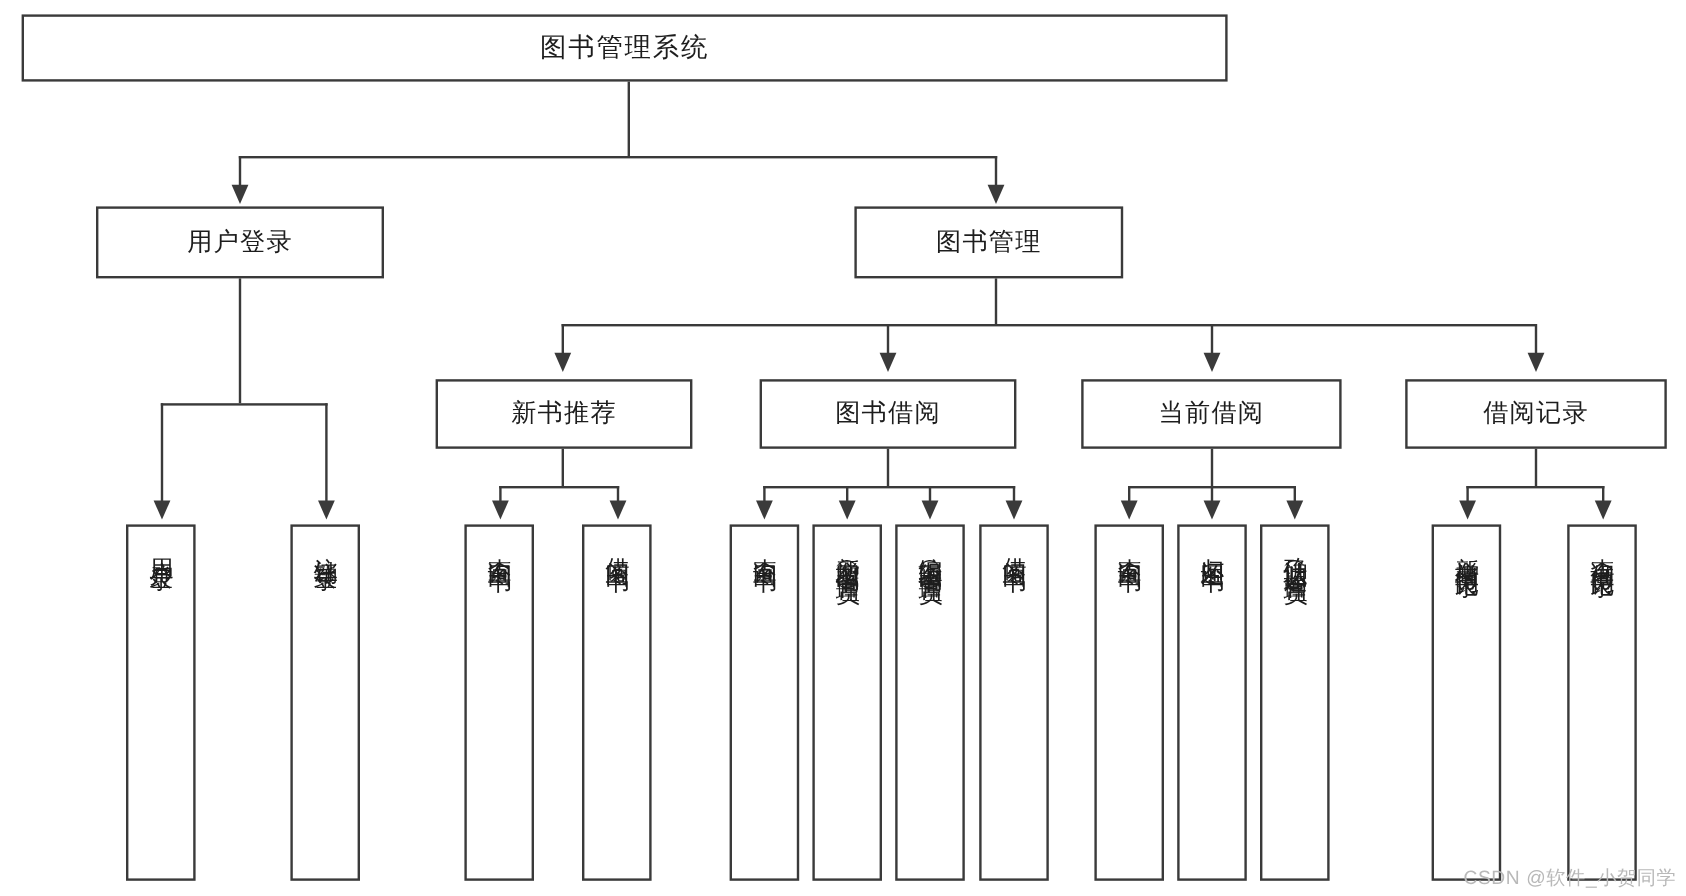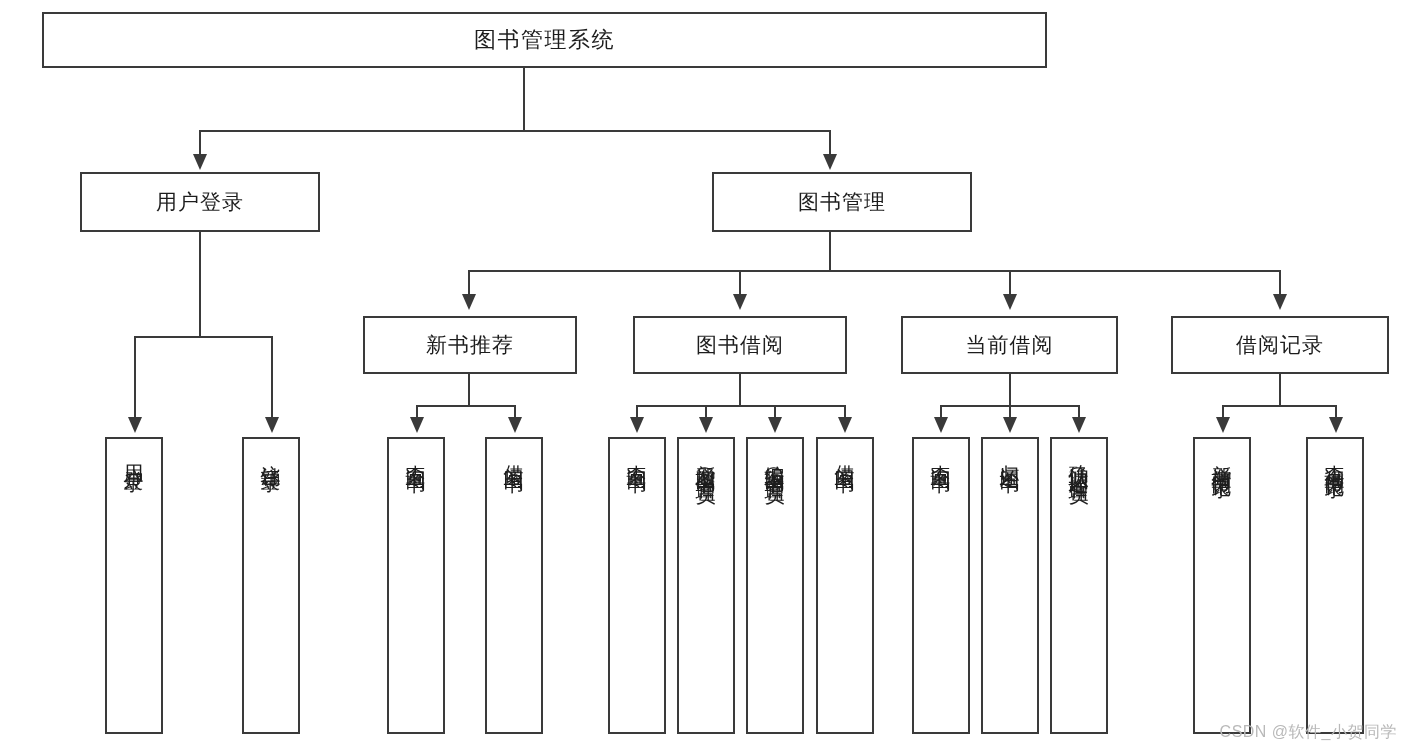--- a/index.html
+++ b/index.html
@@ -80,36 +80,36 @@
     letter-spacing: 0.5px;
     white-space: nowrap;
     pointer-events: none;
   }
 </style>
 </head>
 <body>
 
 <div id="canvas">
 
-  <div class="node root horiz" style="left:18px; top:12px; width:1005px; height:56px;margin-left:24px;">
+  <div class="node root horiz" style="left:18px; top:12px; width:1005px; height:56px;">
     <span class="label">图书管理系统</span>
   </div>
 
   <div class="ln v" style="left:523px; top:68px; height:62px;"></div>
 
   <div class="ln h" style="left:199px; top:130px; width:632px;"></div>
   <div class="ln v" style="left:199px; top:130px; height:26px;"></div>
   <div class="arrow" style="left:193px; top:154px;"></div>
   <div class="ln v" style="left:829px; top:130px; height:26px;"></div>
   <div class="arrow" style="left:823px; top:154px;"></div>
 
   <div class="node horiz" style="left:80px; top:172px; width:240px; height:60px;">
     <span class="label">用户登录</span>
   </div>
-  <div class="node horiz" style="left:712px; top:172px; width:260px; height:60px;">
+  <div class="node horiz" style="left:712px; top:172px; width:224px; height:60px;">
     <span class="label">图书管理</span>
   </div>
 
   <div class="ln v" style="left:199px; top:232px; height:104px;"></div>
   <div class="ln h" style="left:134px; top:336px; width:139px;"></div>
   <div class="ln v" style="left:134px; top:336px; height:83px;"></div>
   <div class="arrow" style="left:128px; top:417px;"></div>
   <div class="ln v" style="left:271px; top:336px; height:83px;"></div>
   <div class="arrow" style="left:265px; top:417px;"></div>
 

